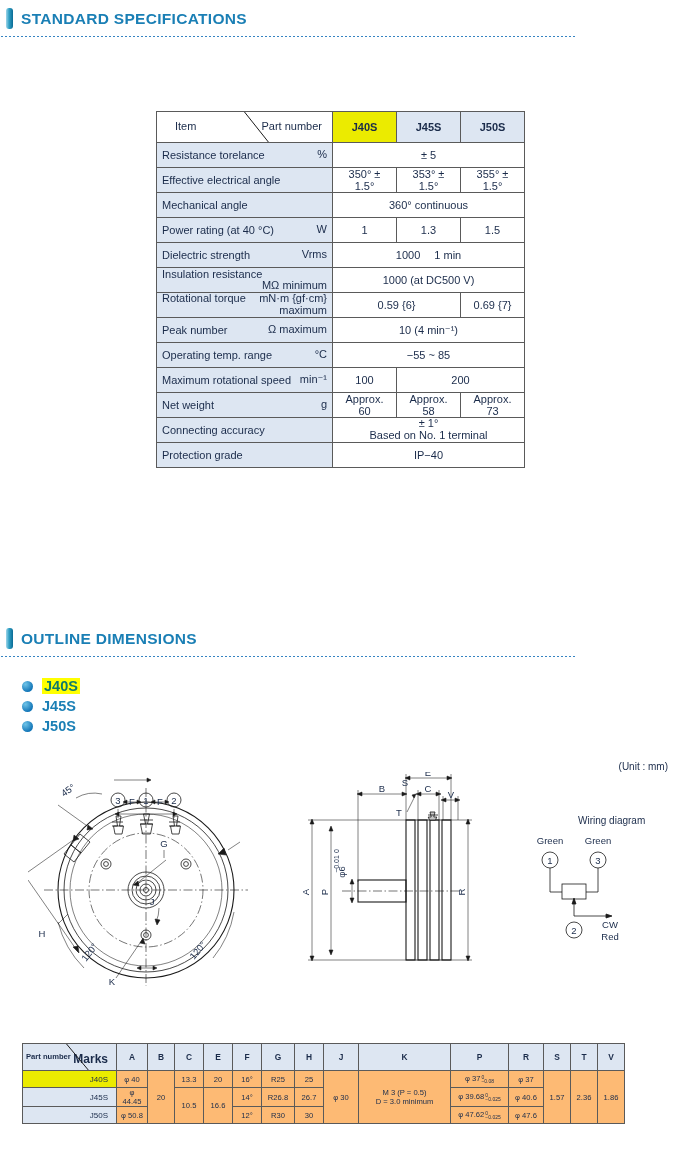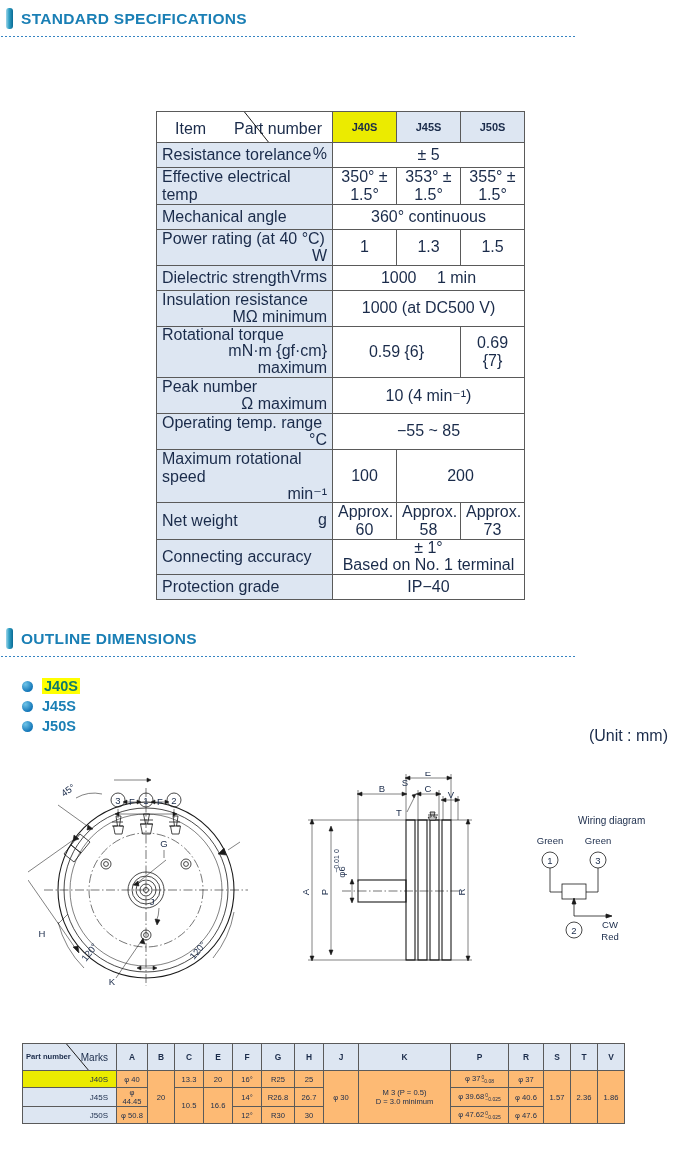--- a/index.html
+++ b/index.html
@@ -25,21 +25,21 @@
     height:1px;margin-top:7px;
     background-image:radial-gradient(circle,#2e7fc0 0.7px,transparent 0.9px);
     background-size:4px 2px;background-repeat:repeat-x;
   }
 
   
   .spec-wrap{position:absolute;left:156px;top:111px;}
   table{border-collapse:collapse;}
   .spec{width:368px;table-layout:fixed;}
   .spec td,.spec th{
-    border:1px solid #5a5a5a;font-size:16px;color:#1a2b4a;
+    border:1px solid #5a5a5a;font-size:11px;color:#1a2b4a;
     padding:0 5px;height:24px;font-weight:normal;text-align:center;
     background:#ffffff;
   }
   .spec .lbl{
     background:#dde6f2;text-align:left;position:relative;
   }
   .lbl .nm{float:left;}
   .lbl .un{float:right;text-align:right;line-height:1.05;}
   .spec .hd{background:#dde6f2;font-weight:bold;font-size:11px;height:30px;}
   .spec .hd.yel{background:#ebeb00;}
@@ -54,21 +54,21 @@
   }
   .two-line{line-height:1.05;padding:2px 5px;}
 
   
   .models{position:absolute;left:22px;top:676px;}
   .model-row{display:flex;align-items:center;gap:9px;height:20px;}
   .dot{width:11px;height:11px;border-radius:50%;
        background:radial-gradient(circle at 32% 30%,#6fc4e8,#1477b8 70%);}
   .mname{font-size:14.5px;font-weight:bold;color:#1a7fb5;}
   .mname.hl{background:#ffff00;color:#0f7a6a;padding:0 2px;}
-  .unit-note{position:absolute;right:12px;top:727px;font-size:16px;}
+  .unit-note{position:absolute;right:12px;top:761px;font-size:10px;}
 
   
   .draw{position:absolute;}
   svg{display:block;}
   .ln{stroke:#1a1a1a;fill:none;stroke-width:.8;}
   .ln2{stroke:#1a1a1a;fill:none;stroke-width:1.1;}
   .thin{stroke:#1a1a1a;fill:none;stroke-width:.55;}
   .dash{stroke:#1a1a1a;fill:none;stroke-width:.6;stroke-dasharray:9 2.5 1.5 2.5;}
   .tx{font-family:"Liberation Sans",sans-serif;font-size:9.5px;fill:#1a2b4a;}
   .txs{font-family:"Liberation Sans",sans-serif;font-size:7px;fill:#1a2b4a;}
@@ -79,21 +79,21 @@
   .dim{table-layout:fixed;}
   .dim td{
     border:1px solid #5a5a5a;font-size:7.6px;color:#1a2b4a;
     height:16px;padding:0 2px;text-align:center;background:#fdba74;
   }
   .dim .h{background:#dde6f2;font-weight:bold;font-size:8.4px;height:26px;}
   .dim .pn-c{background:#dde6f2;text-align:right;padding-right:8px;font-size:8px;}
   .dim .pn-c.yel{background:#ebeb00;}
   .dim .cor{background:#dde6f2;position:relative;overflow:hidden;height:26px;}
   .dim .cor .a{position:absolute;left:3px;top:8px;font-weight:bold;font-size:7.6px;}
-  .dim .cor .b{position:absolute;right:8px;top:8px;font-weight:normal;font-size:10px;}
+  .dim .cor .b{position:absolute;right:8px;top:8px;font-weight:bold;font-size:12px;}
   .tol{display:inline-block;text-align:left;line-height:.82;vertical-align:middle;
        font-size:5px;margin-left:1px;}
   .phl{text-align:left;padding-left:3px;}
 </style>
 </head>
 <body>
 
 <div class="sec-head" style="top:8px;">
   <div class="bar">
     <div class="sec-icon"></div>
@@ -125,21 +125,21 @@
         </tr>
         <tr>
           <td class="lbl">
             <span class="nm">Resistance torelance</span>
             <span class="un">%</span>
           </td>
           <td colspan="3">± 5</td>
         </tr>
         <tr>
           <td class="lbl">
-            <span class="nm">Effective electrical temp</span>
+            <span class="nm">Effective electrical angle</span>
             <span class="un"></span>
           </td>
           <td colspan="1">350° ± 1.5°</td>
           <td colspan="1">353° ± 1.5°</td>
           <td colspan="1">355° ± 1.5°</td>
         </tr>
         <tr>
           <td class="lbl">
             <span class="nm">Mechanical angle</span>
             <span class="un"></span>

